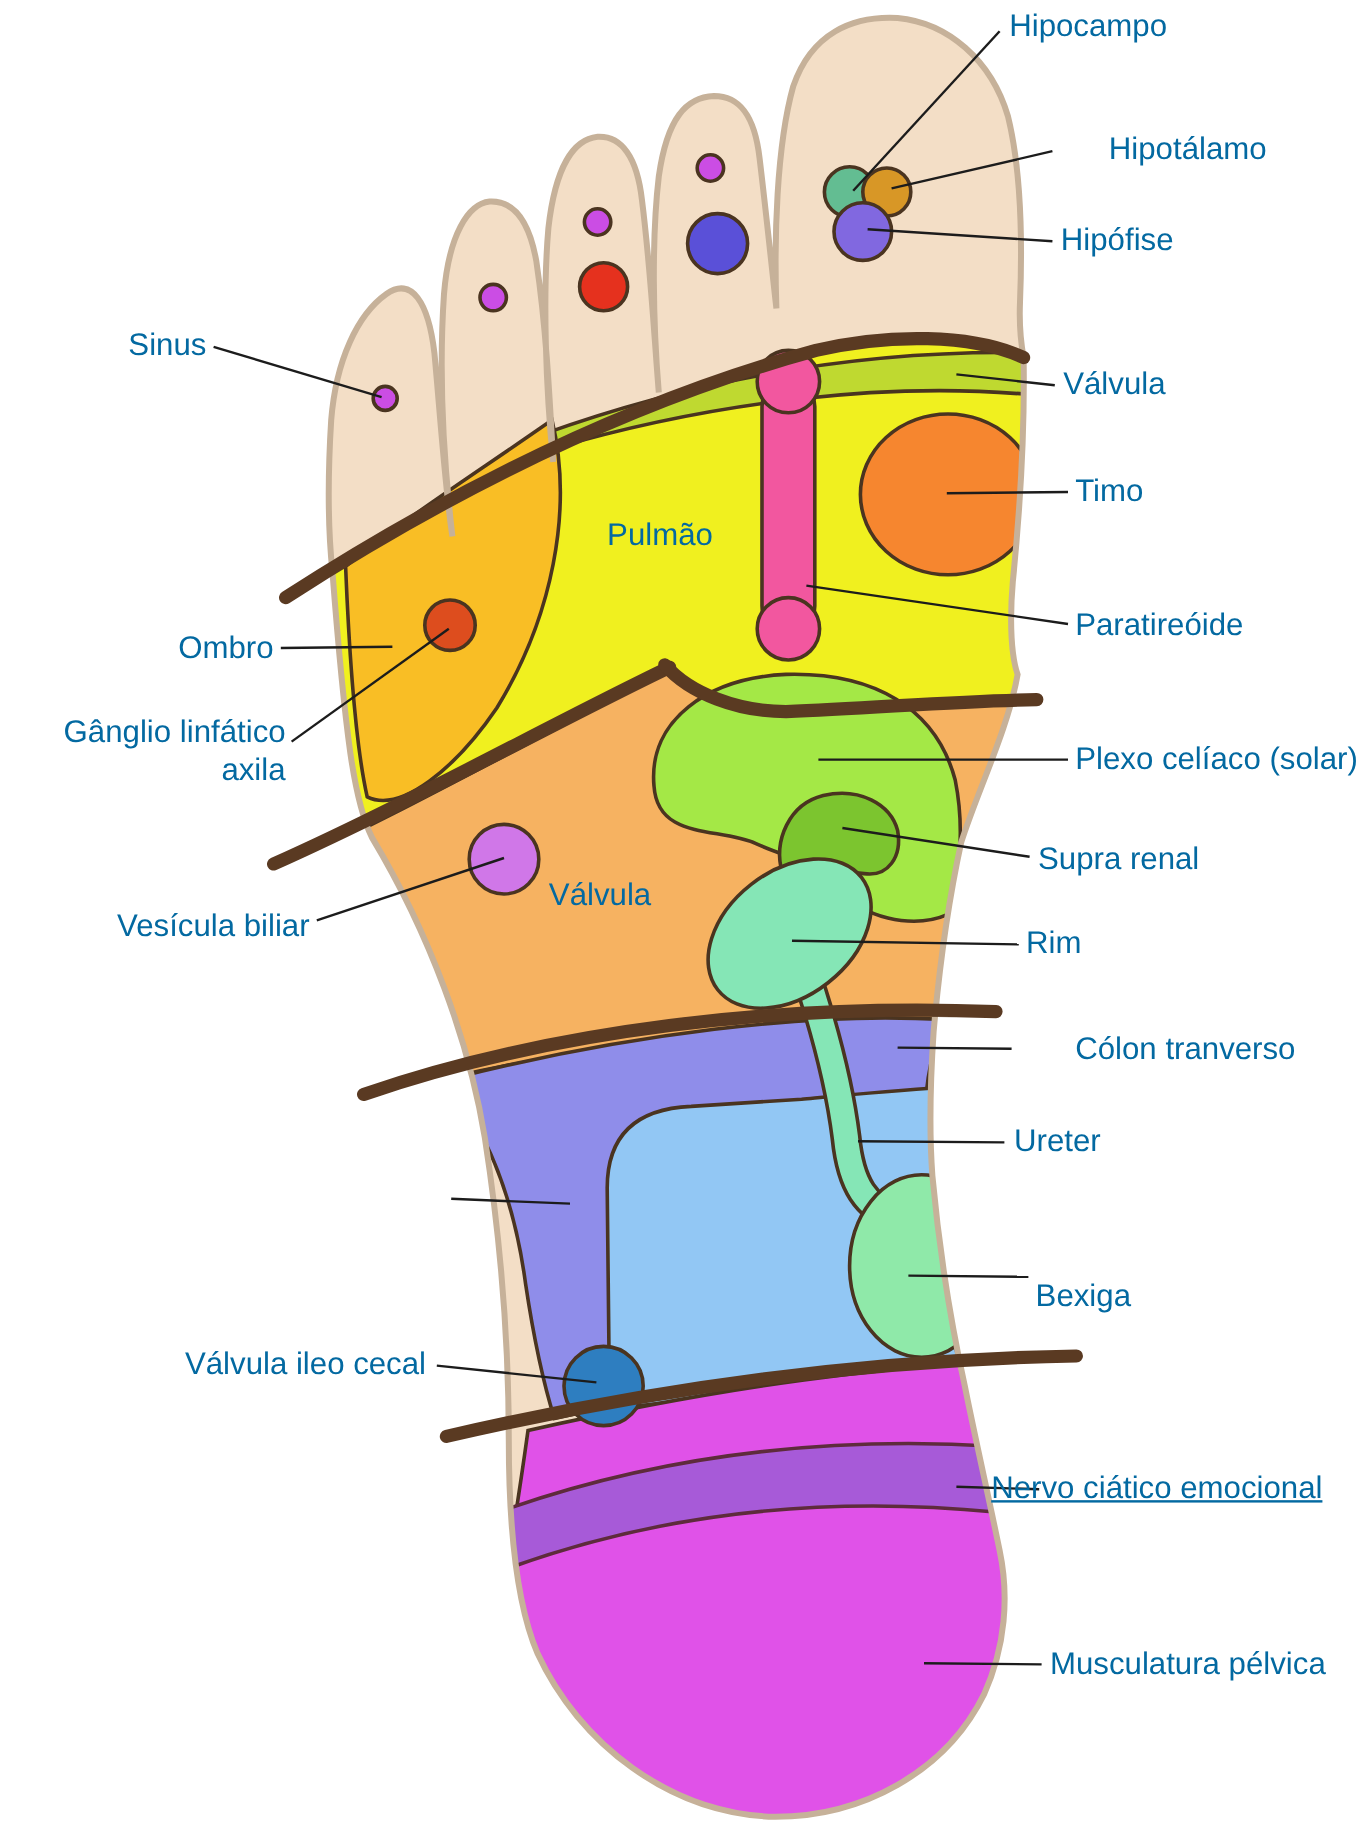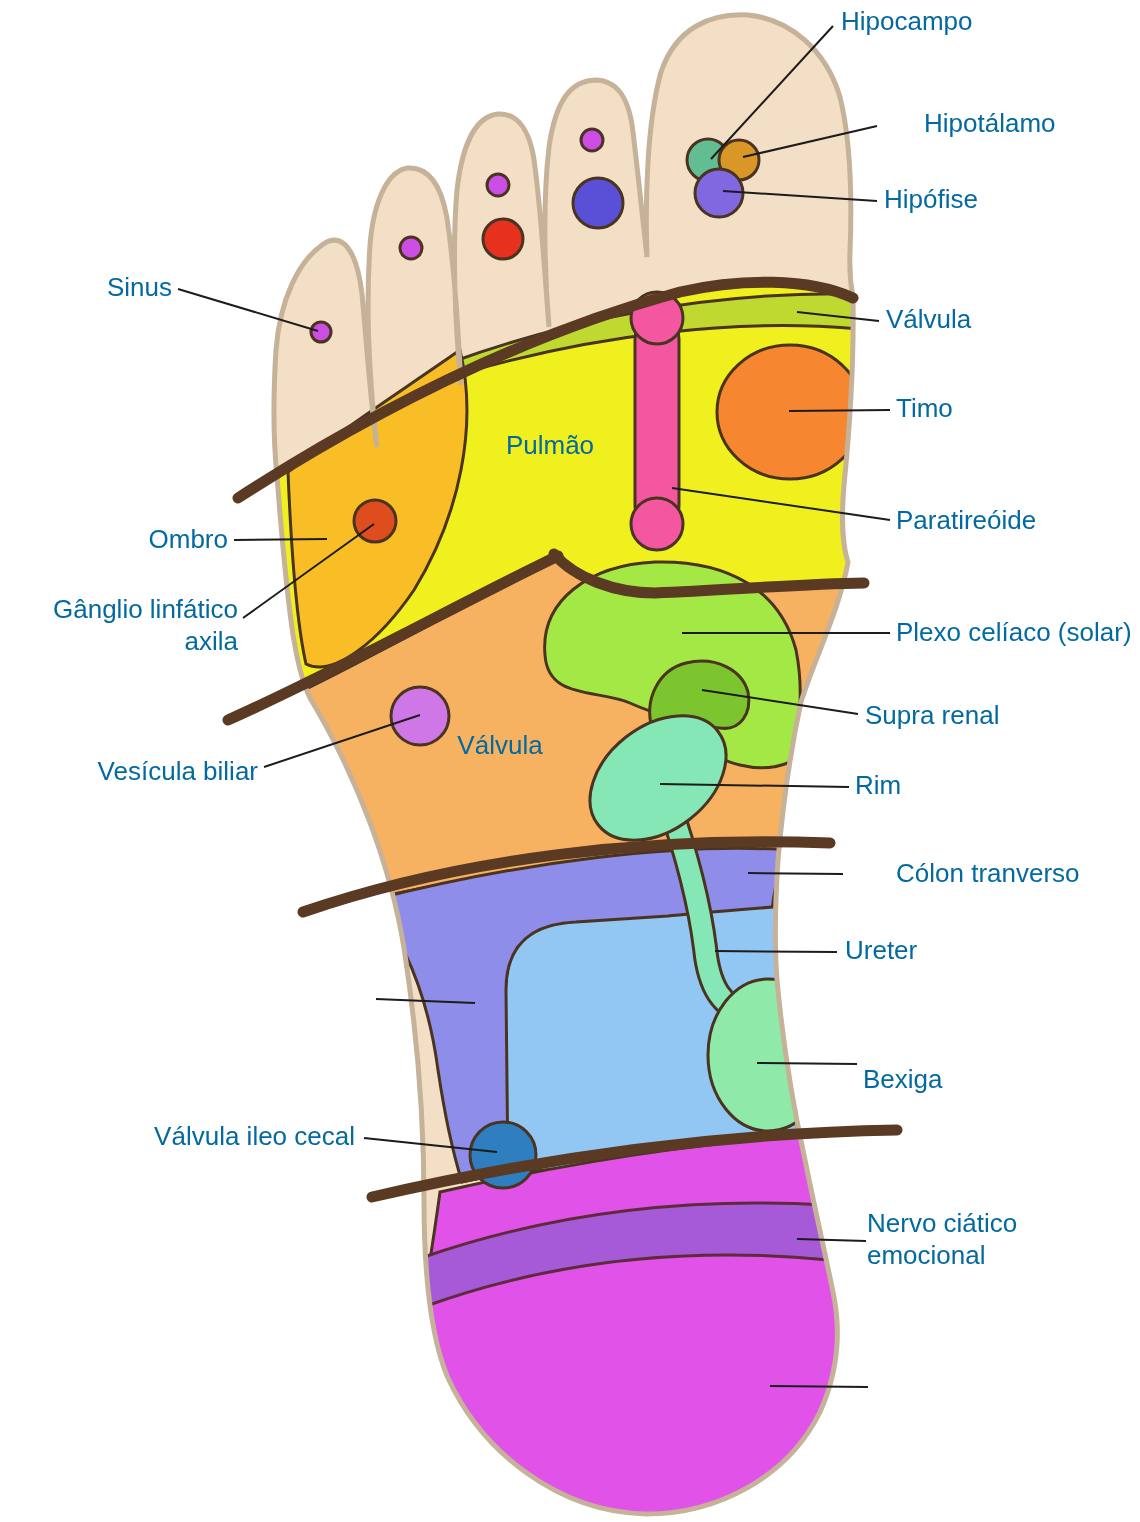--- a/index.html
+++ b/index.html
@@ -165,17 +165,18 @@
   <div class="lbl right" style="right:912px;top:540px;">Ombro</div>
   <div class="lbl" style="left:896px;top:633px;">Plexo celíaco (solar)</div>
   <div class="lbl right" style="right:902px;top:626px;">Gânglio linfático axila</div>
   <div class="lbl" style="left:865px;top:716px;">Supra renal</div>
   <div class="lbl right" style="right:882px;top:772px;">Vesícula biliar</div>
   <div class="lbl" style="left:855px;top:786px;">Rim</div>
   <div class="lbl" style="left:896px;top:874px;">Cólon tranverso</div>
   <div class="lbl" style="left:845px;top:951px;">Ureter</div>
   <div class="lbl" style="left:863px;top:1063px;margin-top:17px;">Bexiga</div>
   <div class="lbl right" style="right:785px;top:1137px;">Válvula ileo cecal</div>
-  <div class="lbl" style="left:867px;top:1240px;">Nervo ciático emocional</div>
+  <div class="lbl" style="left:826px;top:1240px;text-decoration:underline;">Nervo ciático emocional</div>
+  <div class="lbl" style="left:875px;top:1387px;">Musculatura pélvica</div>
   <div class="lbl center" style="left:550px;top:446px;">Pulmão</div>
   <div class="lbl center" style="left:500px;top:746px;">Válvula</div>
 
 </div>
 
 </body></html>

